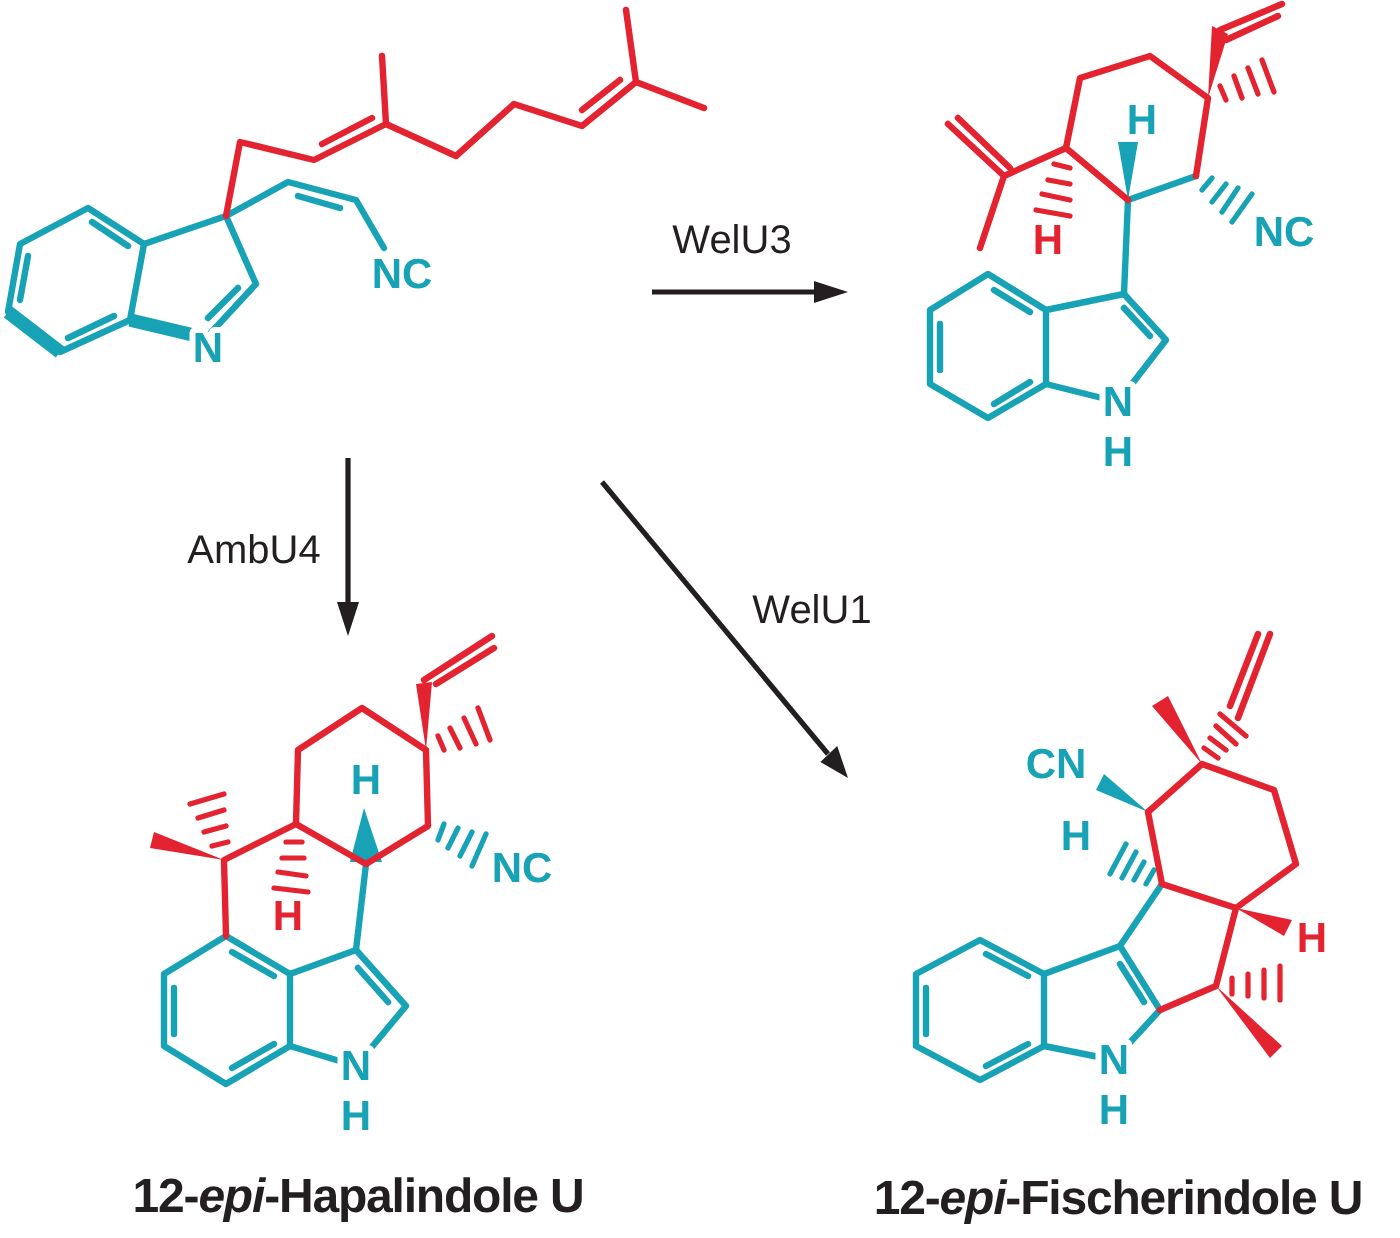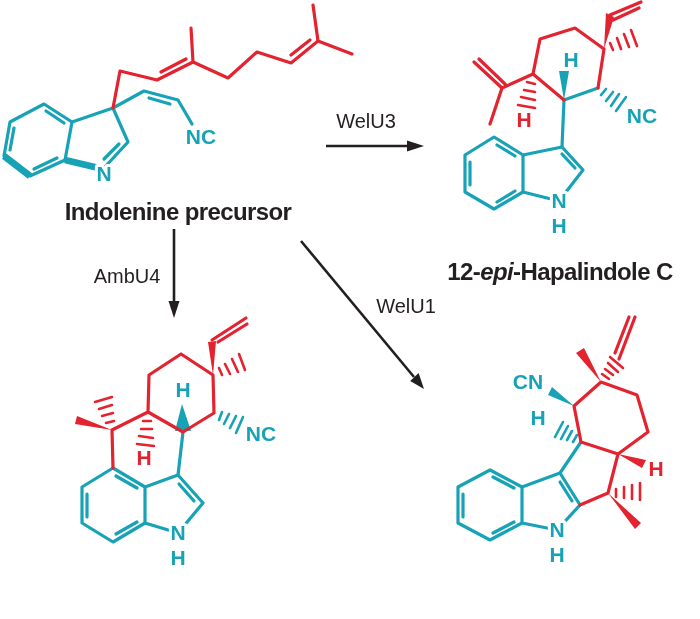--- a/index.html
+++ b/index.html
@@ -165,27 +165,27 @@
       <polygon class="wedge-red" points="608,493 635,529 641,523"></polygon>
       <polygon class="wedge-red" points="601,382 584,348 576,353"></polygon>
       <g class="hash red">
         <path d="M602,374 L609,379 M605,369 L613,375 M608,363 L618,372 M610,357 L623,368"></path>
       </g>
       <path class="bond red" d="M619,359 L635,317 M615,353 L629,317"></path>
     </g>
   </g>
 </svg>
 
-<div class="mol-name" style="left:178px;top:212px;">
-  <span>Indolenine precursor</span>
+
+
+<div class="mol-name" style="left:179px;top:599px;">
+  <span>12-</span><span class="it">epi</span><span>-Hapalindole U</span>
 </div>
 
-<div class="mol-name" style="left:560px;top:272px;">
-  <span>12-</span><span class="it">epi</span><span>-Hapalindole C</span>
+<div class="mol-name" style="left:559px;top:600px;">
+  <span>12-</span><span class="it">epi</span><span>-Fischerindole U</span>
 </div>
-
-
 
 <div class="enzyme" style="left:366px;top:121px;">WelU3</div>
 <div class="enzyme" style="left:127px;top:276px;text-align:right;">AmbU4</div>
 <div class="enzyme" style="left:406px;top:306px;">WelU1</div>
 
 </div>
 
 </body></html>

